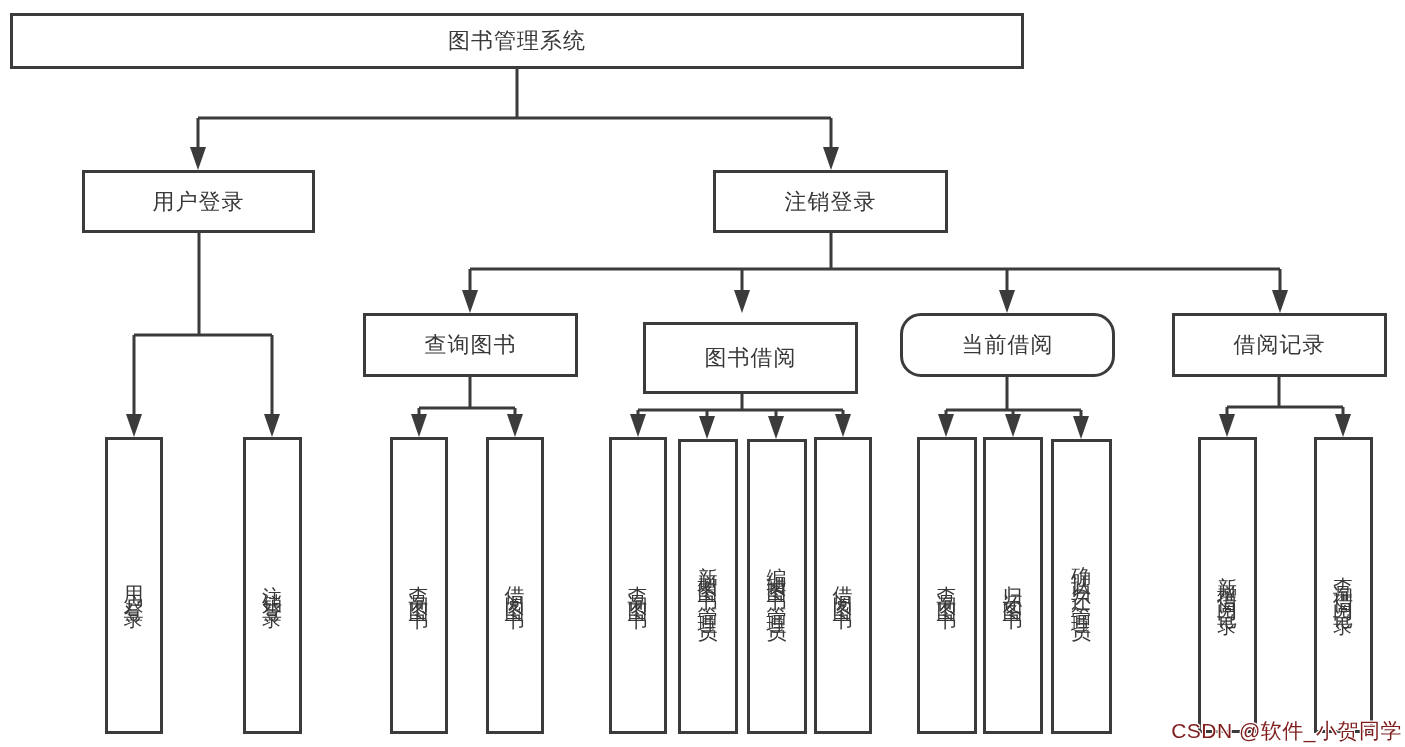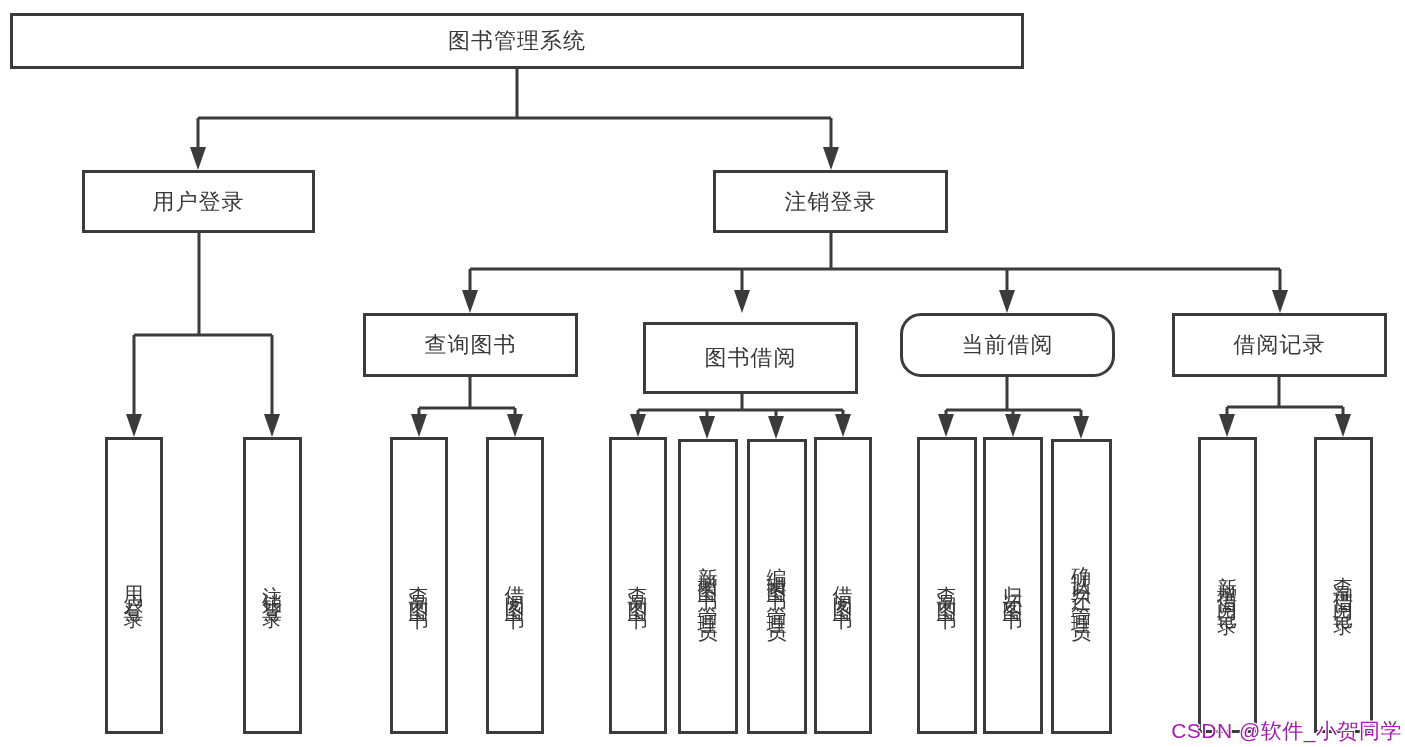--- a/index.html
+++ b/index.html
@@ -43,21 +43,21 @@
     text-orientation: mixed;
     font-size: 20px;
     line-height: 1;
     letter-spacing: 8px;
   }
   #watermark {
     position: absolute;
     right: 3px;
     bottom: 2px;
     font-size: 21px;
-    color: #a21caf;
+    color: #7f1d1d;
     letter-spacing: 0.5px;
     text-shadow: 1px 1px 0 #ffffff, -1px -1px 0 #ffffff, 1px -1px 0 #ffffff, -1px 1px 0 #ffffff;
     white-space: nowrap;
   }
 </style>
 </head>
 <body>
 
 <div id="canvas">
 

